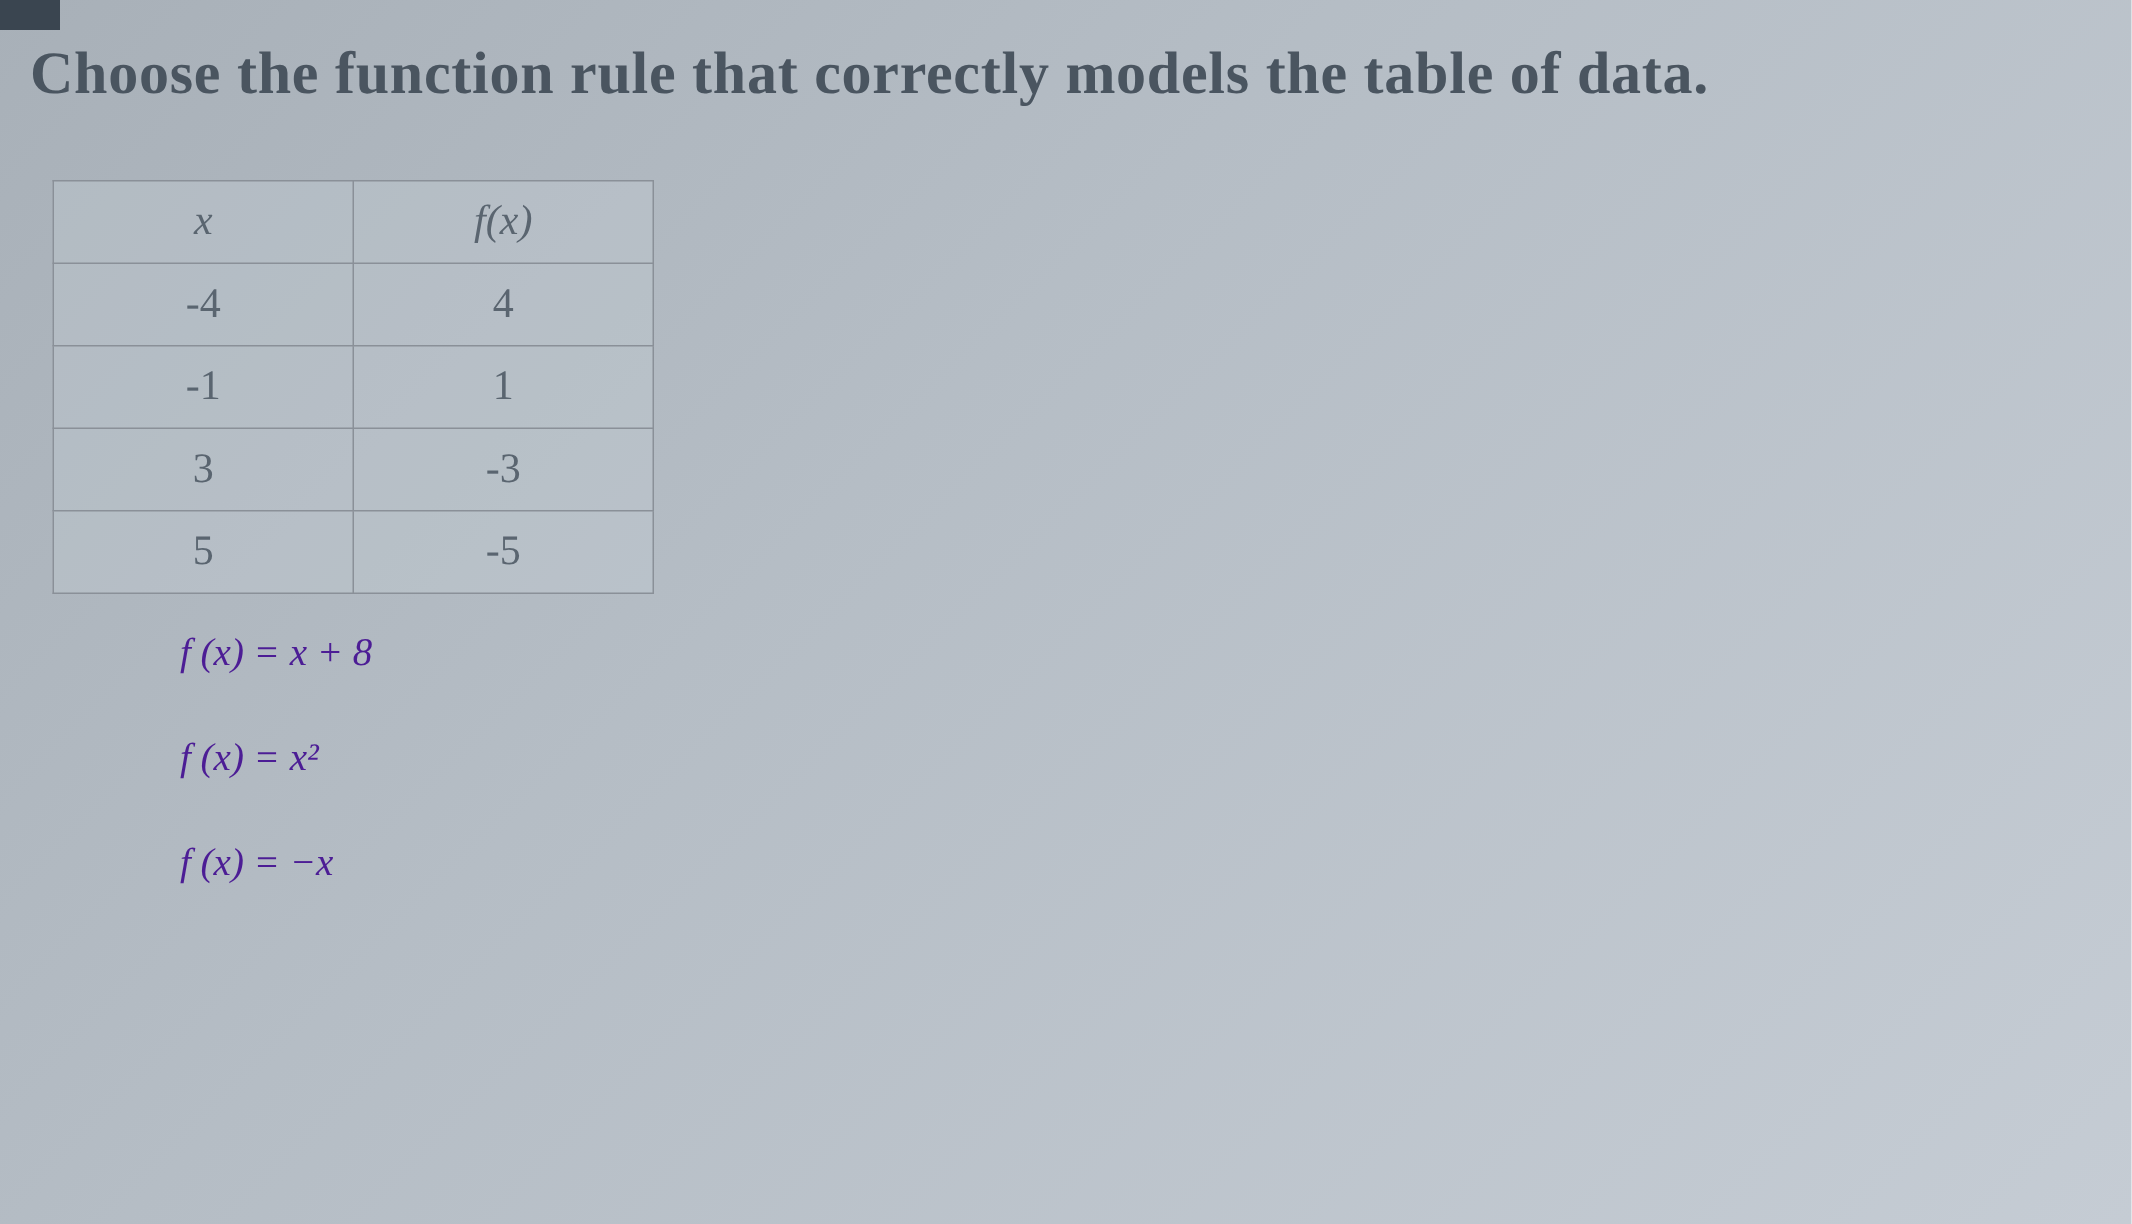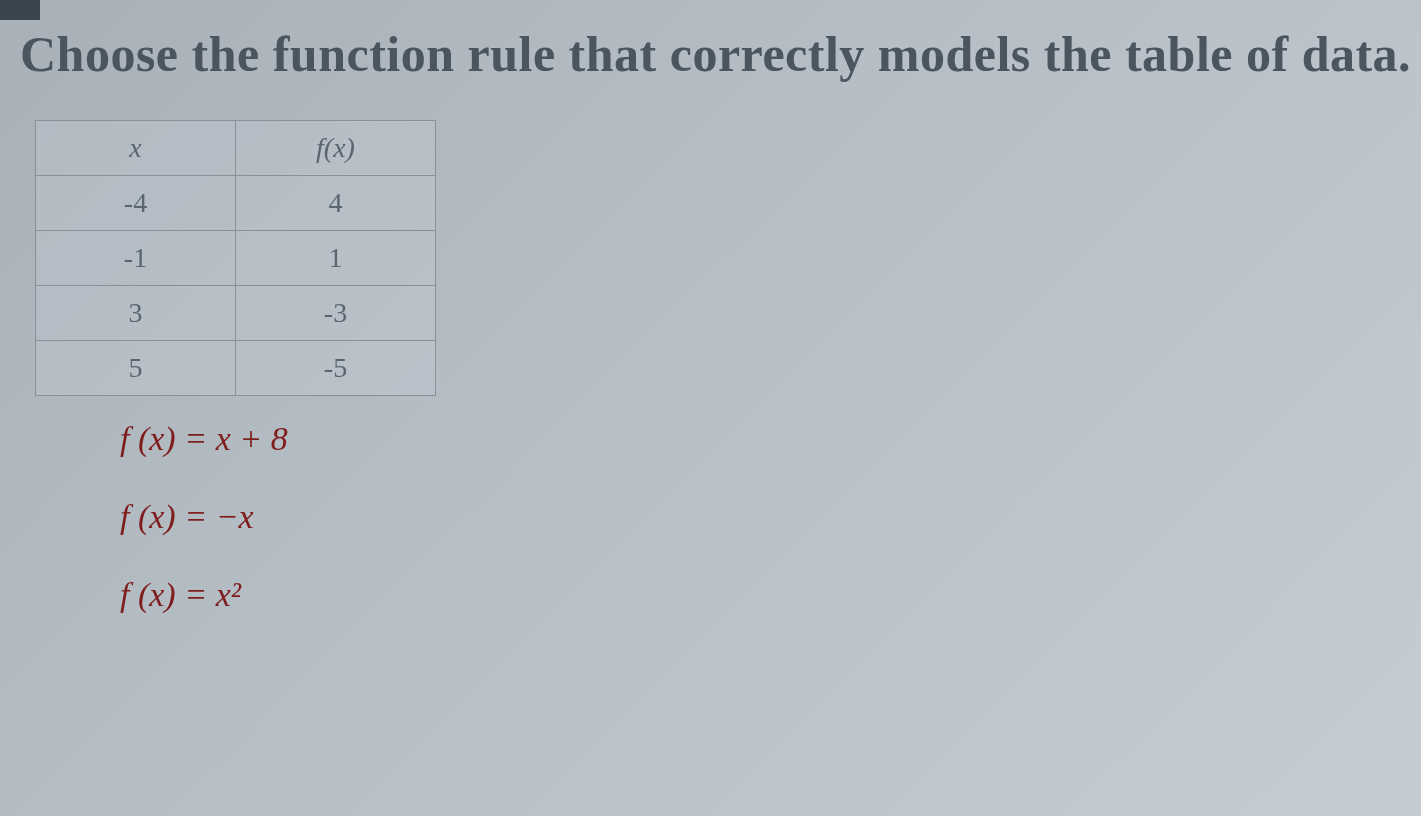--- a/index.html
+++ b/index.html
@@ -20,21 +20,21 @@
       top: 0;
       left: 0;
       width: 40px;
       height: 20px;
       background: #3a4550;
     }
     .question-text {
       position: absolute;
       top: 25px;
       left: 20px;
-      font-size: 50px;
+      font-size: 40px;
       font-weight: bold;
       color: #4a5560;
       letter-spacing: 0.5px;
     }
     .data-table {
       position: absolute;
       top: 120px;
       left: 35px;
       border-collapse: collapse;
       background: rgba(200, 208, 216, 0.3);
@@ -52,22 +52,22 @@
     .data-table th {
       font-style: italic;
       font-weight: normal;
     }
     .options-container {
       position: absolute;
       top: 420px;
       left: 120px;
     }
     .option {
-      font-size: 34px;
-      color: #7f1d1d;
+      font-size: 26px;
+      color: #4c1d95;
       font-style: italic;
       margin-bottom: 40px;
       font-family: 'Times New Roman', serif;
     }
   </style>
 </head>
 <body>
 
 <div class="top-marker"></div>
 
@@ -95,15 +95,15 @@
     </tr>
     <tr>
       <td>5</td>
       <td>-5</td>
     </tr>
   </tbody>
 </table>
 
 <div class="options-container">
   <div class="option">f (x) = x + 8</div>
+  <div class="option">f (x) = x²</div>
   <div class="option">f (x) = −x</div>
-  <div class="option">f (x) = x²</div>
 </div>
 
 </body></html>

